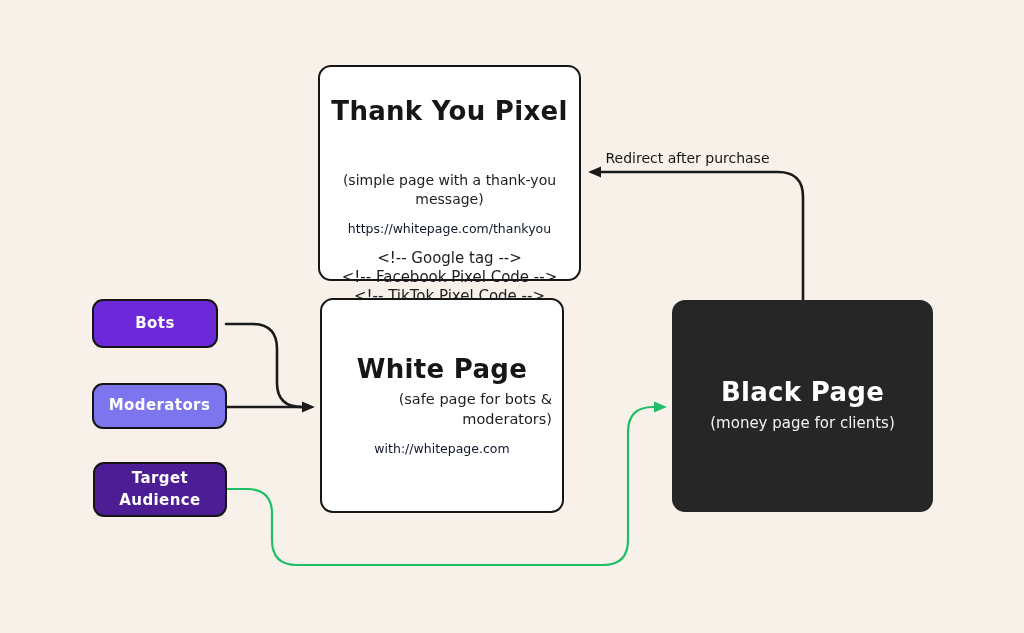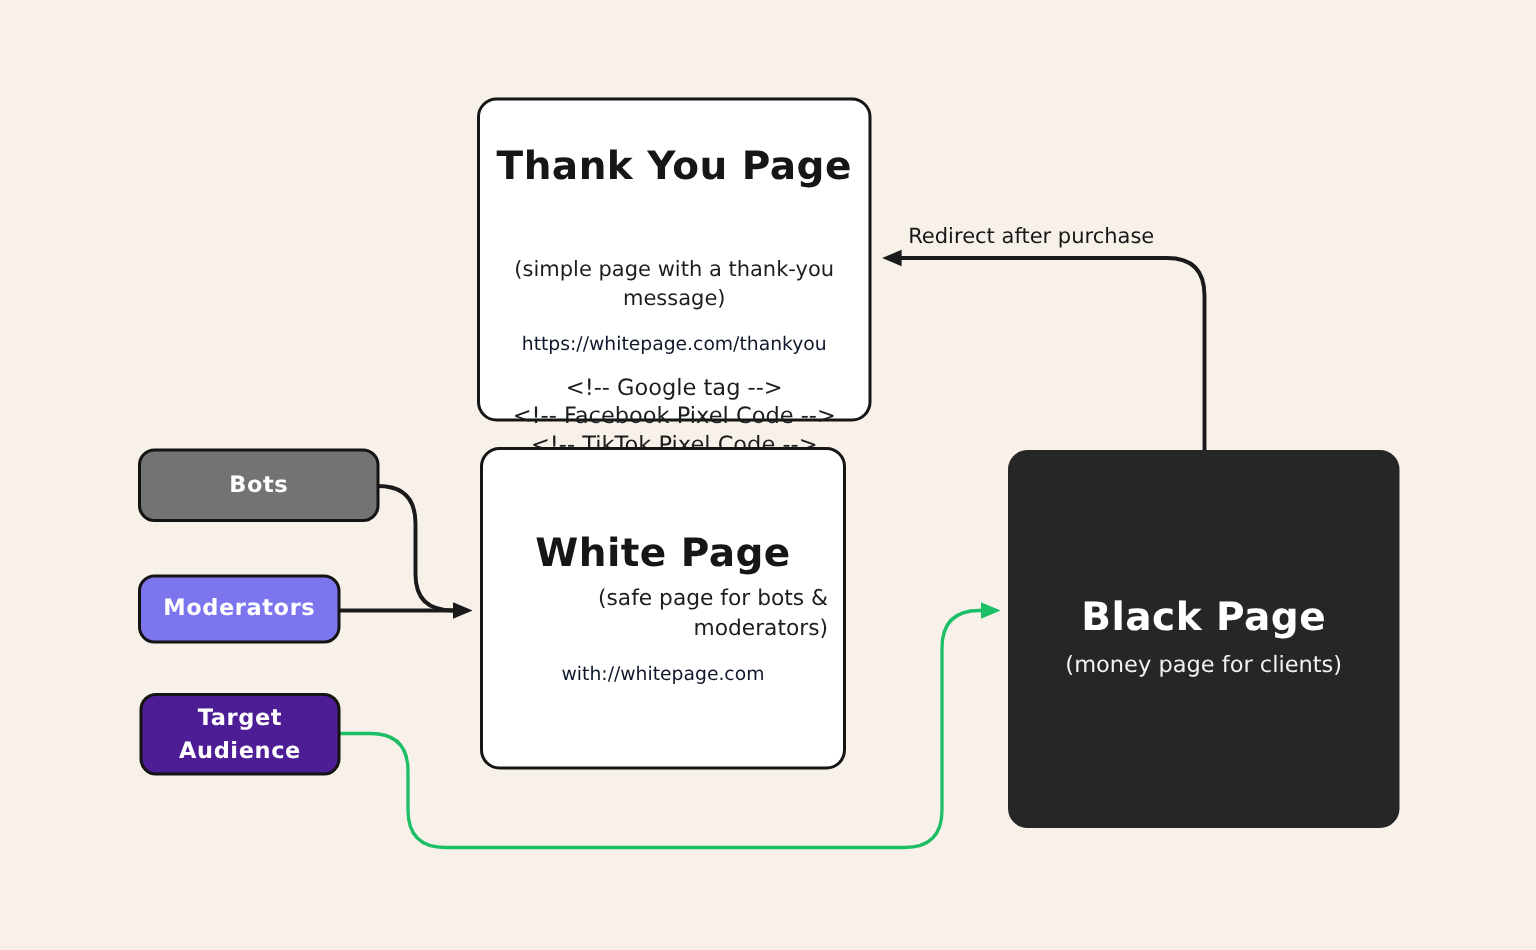--- a/index.html
+++ b/index.html
@@ -60,21 +60,21 @@
     padding-top: 30px;
   }
   #white-page {
     left: 320px; top: 298px;
     width: 244px; height: 215px;
     justify-content: center;
   }
   #white-page .node-sub { font-size: 14.5px; }
   #black-page {
     left: 672px; top: 300px;
-    width: 261px; height: 252px;
+    width: 261px; height: 212px;
     background: #262626;
     border: 2px solid #262626;
     justify-content: center;
   }
   #black-page .node-title { color: #ffffff; }
   #black-page .node-sub   { color: #f2f2f2; font-size: 15px; margin-top: 5px; }
   .pill {
     position: absolute;
     box-sizing: border-box;
     border: 2.5px solid #141414;
@@ -82,21 +82,21 @@
     display: flex;
     align-items: center;
     justify-content: center;
     text-align: center;
     color: #ffffff;
     font-weight: bold;
     font-size: 15px;
     letter-spacing: 0.4px;
     line-height: 1.45;
   }
-  #bots       { left: 92px; top: 299px; width: 161px; height: 49px; background: #737373; }
+  #bots       { left: 92px; top: 299px; width: 126px; height: 49px; background: #6d28d9; }
   #moderators { left: 92px; top: 383px; width: 135px; height: 46px; background: #7d75ee; }
   #target-audience {
     left: 93px; top: 462px; width: 134px; height: 55px;
     background: #4c1d95; padding: 0 20px;
   }
   .redirect-label {
     position: absolute;
     left: 590px; top: 150px;
     width: 195px;
     text-align: center;
@@ -123,21 +123,21 @@
     <path d="M226,324 H252 Q277,324 277,349 V383 Q277,407 302,407 H308" fill="none" stroke="#1a1a1a" stroke-width="2.6" stroke-linecap="round"></path>
 
     <path d="M227,407 H311" fill="none" stroke="#1a1a1a" stroke-width="2.6" stroke-linecap="round" marker-end="url(#arrow-black)"></path>
 
     <path d="M803,300 V197 Q803,172 778,172 H592" fill="none" stroke="#1a1a1a" stroke-width="2.6" stroke-linecap="round" marker-end="url(#arrow-black)"></path>
 
     <path d="M227,489 H247 Q272,489 272,514 V540 Q272,565 297,565 H603 Q628,565 628,540 V432 Q628,407 653,407 H663" fill="none" stroke="#1dbf66" stroke-width="2.2" stroke-linecap="round" marker-end="url(#arrow-green)"></path>
   </svg>
 
   <div class="node" id="thank-you-page">
-    <div class="node-title">Thank You Page</div>
+    <div class="node-title">Thank You Pixel</div>
     <div class="node-sub" style="max-width:235px;margin-top:44px;">(simple page with a thank-you message)</div>
     <div class="node-url">https://whitepage.com/thankyou</div>
     <div class="code-lines">
       <div>&lt;!-- Google tag --&gt;</div>
       <div>&lt;!-- Facebook Pixel Code --&gt;</div>
       <div>&lt;!-- TikTok Pixel Code --&gt;</div>
     </div>
   </div>
 
   <div class="node" id="white-page">

